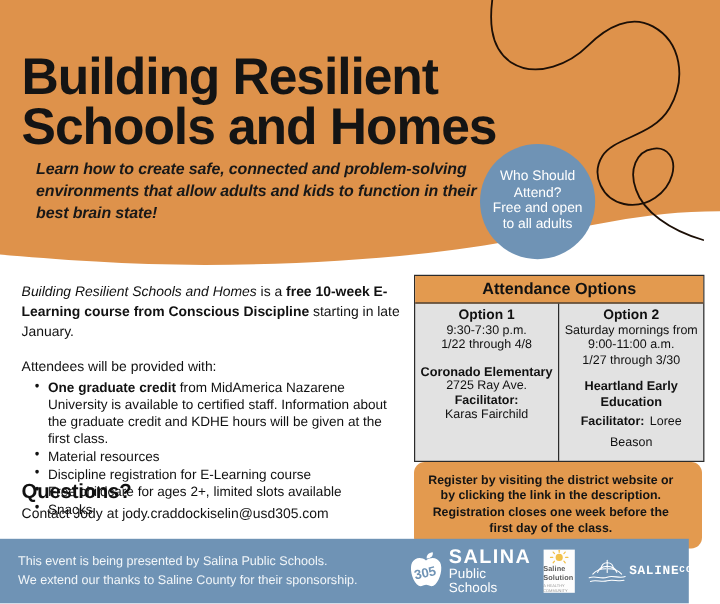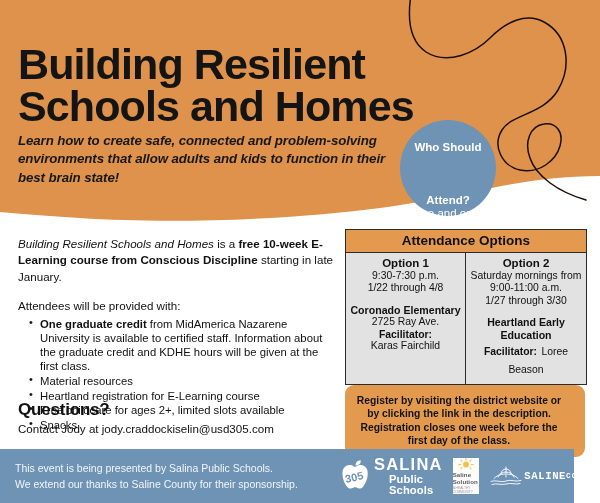--- a/index.html
+++ b/index.html
@@ -17,36 +17,36 @@
   .hero svg.wave{position:absolute;left:0;top:0;width:600px;height:232px;display:block;}
   .hero-inner{position:absolute;left:0;top:0;width:600px;height:232px;}
 
   .title{
     position:absolute;left:18px;top:14px;width:430px;
     font-size:43px;line-height:0.99;font-weight:bold;color:#141414;
     letter-spacing:-0.9px;
     font-family:"Liberation Sans", sans-serif;
   }
   .subtitle{
-    position:absolute;left:18px;top:132px;width:370px;
+    position:absolute;left:30px;top:132px;width:370px;
     font-size:13.3px;line-height:1.38;font-style:italic;font-weight:bold;
     color:#181818;letter-spacing:-0.1px;
   }
 
   
   .squiggle{position:absolute;left:390px;top:-6px;width:215px;height:225px;pointer-events:none;}
 
   
   .badge{
     position:absolute;left:400px;top:120px;width:96px;height:96px;border-radius:50%;
     background:#6f93b5;color:#fff;text-align:center;
     display:flex;flex-direction:column;align-items:center;justify-content:center;
     line-height:1.16;
   }
-  .badge .b1{font-size:11.5px;font-weight:bold;margin-top:39px;}
+  .badge .b1{font-size:11.5px;font-weight:normal;}
   .badge .b2{font-size:11.5px;font-weight:normal;}
 
   
   .body-left{position:absolute;left:18px;top:236px;width:318px;color:#111;}
   .intro{font-size:11.6px;line-height:1.42;margin:0 0 13px 0;}
   .intro .it{font-style:italic;}
   .intro b{font-weight:bold;}
   .lead{font-size:11.6px;line-height:1.4;margin:0 0 2px 0;}
   ul.bullets{margin:0;padding:0 0 0 22px;list-style:none;}
   ul.bullets li{
@@ -100,21 +100,21 @@
   .footer-text{
     position:absolute;left:15px;top:11px;width:320px;
     font-size:10.5px;line-height:1.55;color:#f2f6f9;
   }
   .logos{position:absolute;left:336px;top:0;width:264px;height:54px;display:flex;align-items:center;}
 
   .logo-sps{display:flex;align-items:center;margin-left:4px;}
   .apple{position:relative;width:30px;height:32px;}
   .sps-words{margin-left:4px;color:#fff;line-height:1;}
   .sps-words .w1{font-size:16.5px;font-weight:bold;letter-spacing:1.2px;display:block;}
-  .sps-words .w2{font-size:11.2px;font-weight:bold;letter-spacing:0.1px;display:block;margin-top:1px;margin-left:15px;}
+  .sps-words .w2{font-size:11.2px;font-weight:normal;letter-spacing:0.1px;display:block;margin-top:1px;}
 
   .logo-ss{
     width:46px;height:36px;background:#fdfdfd;margin-left:10px;
     display:flex;flex-direction:column;align-items:center;justify-content:center;
   }
   .logo-ss .ss-text{font-size:6.1px;font-weight:bold;color:#5a5a5a;letter-spacing:0.1px;}
   .logo-ss .ss-sub{font-size:3.3px;color:#9a9a9a;margin-top:1px;}
 
   .logo-sc{margin-left:9px;display:flex;flex-direction:row;align-items:center;color:#fff;font-family:Liberation Mono, monospace;}
   .logo-sc .sc1{font-size:10.6px;font-weight:bold;letter-spacing:0.6px;line-height:1;}
@@ -148,21 +148,21 @@
   </div>
 
   <div class="body-left">
     <p class="intro"><span class="it">Building Resilient Schools and Homes</span><span> is a </span><b>free 10-week E-Learning course from Conscious Discipline</b><span> starting in late January.</span></p>
 
     <p class="lead">Attendees will be provided with:</p>
 
     <ul class="bullets">
       <li><b>One graduate credit</b><span> from MidAmerica Nazarene University is available to certified staff. Information about the graduate credit and KDHE hours will be given at the first class.</span></li>
       <li><span>Material resources</span></li>
-      <li><span>Heartland registration for E-Learning course</span></li>
+      <li><span>Discipline registration for E-Learning course</span></li>
       <li><span>Free childcare for ages 2+, limited slots available</span></li>
       <li><span>Snacks</span></li>
     </ul>
   </div>
 
   <div class="questions">
     <div class="q-h">Questions?</div>
     <div class="q-t">Contact Jody at jody.craddockiselin@usd305.com</div>
   </div>
 

